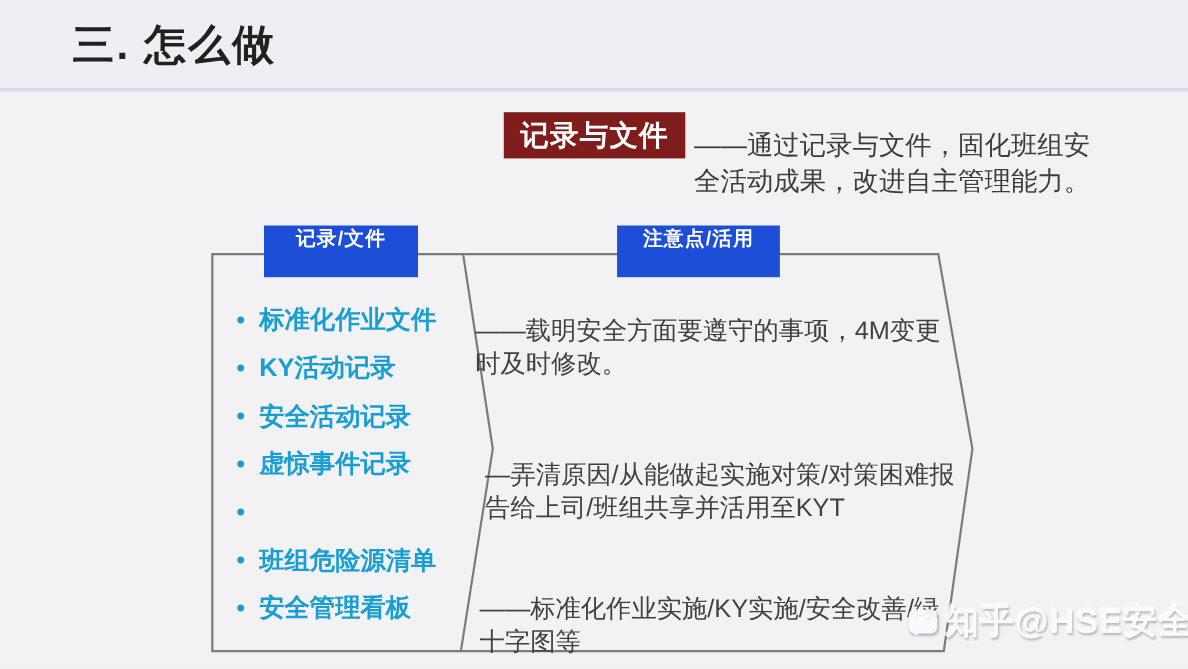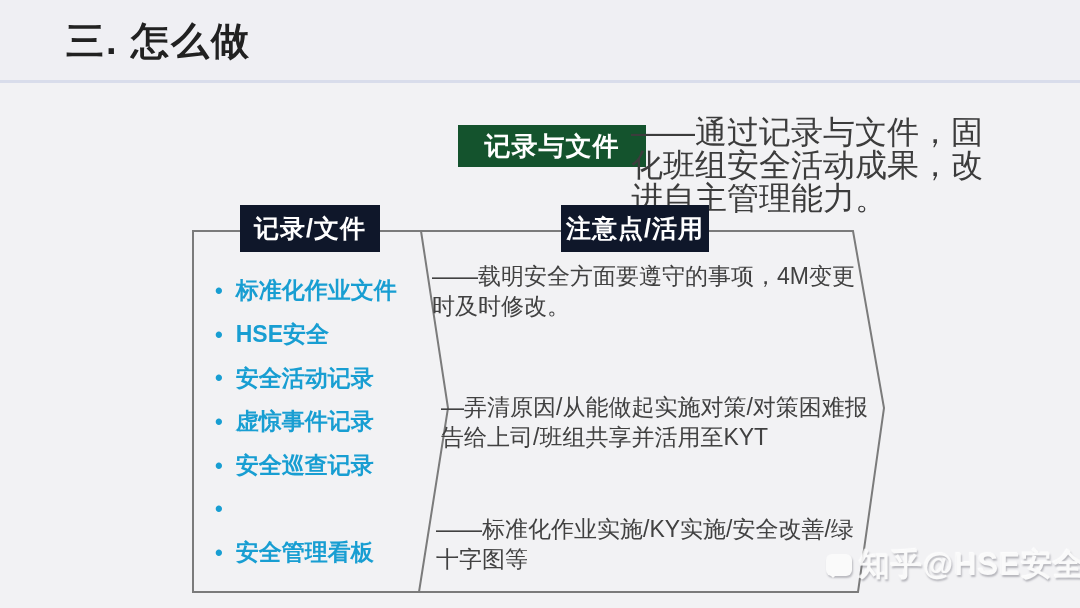--- a/index.html
+++ b/index.html
@@ -23,36 +23,36 @@
   .title{
     position:absolute;left:66px;top:16px;
     margin:0;
     font-size:38px;font-weight:bold;color:#212121;
     letter-spacing:2px;
   }
   
   .shape-layer{position:absolute;left:0;top:0;width:1080px;height:608px;}
   
   .intro-badge{
-    position:absolute;left:458px;top:125px;width:188px;height:42px;
-    background:#14532d;color:#ffffff;
+    position:absolute;left:458px;top:102px;width:165px;height:42px;
+    background:#7f1d1d;color:#ffffff;
     display:flex;align-items:center;justify-content:center;
     font-size:26px;font-weight:bold;letter-spacing:1px;
   }
   .intro-text{
     position:absolute;left:631px;top:116px;width:380px;
     margin:0;
-    font-size:32px;line-height:33px;color:#3c3c3c;
+    font-size:24px;line-height:33px;color:#3c3c3c;
   }
   
   .green-badge{
     position:absolute;top:205px;height:47px;
-    background:#0f172a;color:#ffffff;
-    display:flex;align-items:center;justify-content:center;
-    font-size:25px;font-weight:bold;letter-spacing:1px;
+    background:#1d4ed8;color:#ffffff;
+    display:flex;justify-content:center;
+    font-size:18px;font-weight:bold;letter-spacing:1px;
     z-index:3;
   }
   .badge-left{left:240px;width:140px;}
   .badge-right{left:561px;width:148px;}
   
   .doc-list{
     position:absolute;left:215px;top:269px;width:215px;
     margin:0;padding:0;list-style:none;
     z-index:2;
   }
@@ -64,20 +64,21 @@
   }
   .doc-list .bullet{
     font-size:22px;line-height:1;color:#189ed2;
     flex:0 0 auto;
   }
   
   .note-block{
     position:absolute;width:432px;
     font-size:23px;line-height:29.5px;color:#414141;
     z-index:2;
+    margin-top:24px;
   }
   .note-block p{margin:0;}
   .note-1{left:432px;top:262px;}
   .note-2{left:441px;top:393px;}
   .note-3{left:436px;top:515px;}
   
   .watermark{
     position:absolute;left:826px;top:544px;
     display:flex;align-items:center;gap:7px;
     z-index:5;opacity:0.92;
@@ -123,36 +124,36 @@
     <span>注意点/活用</span>
   </div>
 
   <ul class="doc-list">
     <li>
       <span class="bullet">•</span>
       <span>标准化作业文件</span>
     </li>
     <li>
       <span class="bullet">•</span>
-      <span>HSE安全</span>
+      <span>KY活动记录</span>
     </li>
     <li>
       <span class="bullet">•</span>
       <span>安全活动记录</span>
     </li>
     <li>
       <span class="bullet">•</span>
       <span>虚惊事件记录</span>
     </li>
     <li>
       <span class="bullet">•</span>
-      <span>安全巡查记录</span>
     </li>
     <li>
       <span class="bullet">•</span>
+      <span>班组危险源清单</span>
     </li>
     <li>
       <span class="bullet">•</span>
       <span>安全管理看板</span>
     </li>
   </ul>
 
   <div class="note-block note-1">
     <p>——载明安全方面要遵守的事项，4M变更时及时修改。</p>
   </div>

